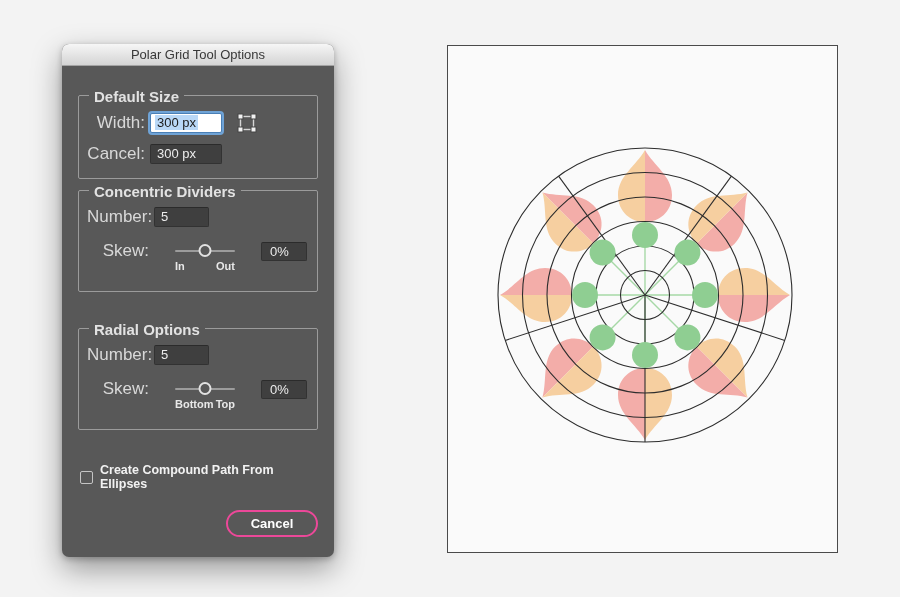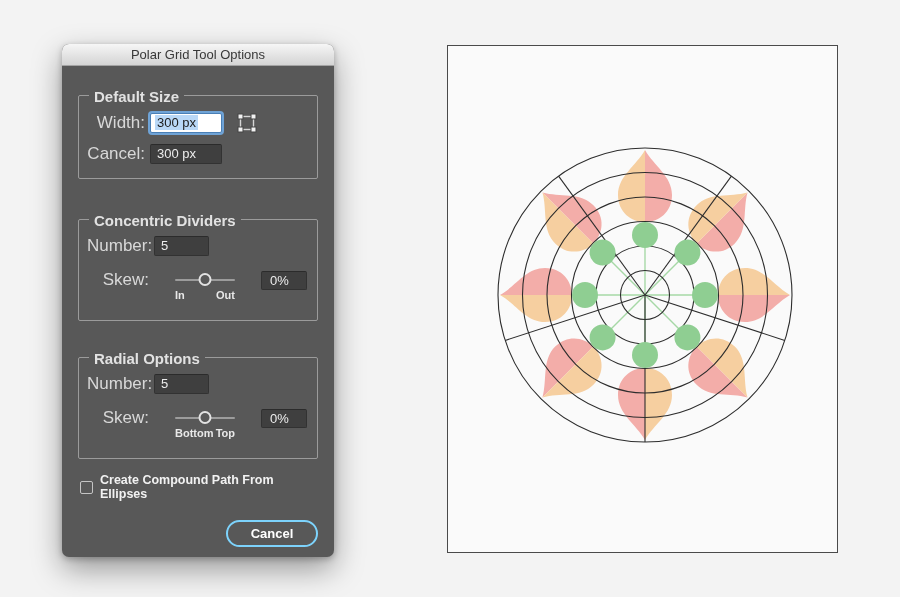--- a/index.html
+++ b/index.html
@@ -23,21 +23,21 @@
     border-bottom:1px solid #a3a3a3;
     color:#383838; font-size:13px; line-height:22px; text-align:center;
   }
   .content { padding:0 16px; }
 
   .fbox {
     position:relative; border:1px solid #9b9b9b; border-radius:2px;
     padding:16px 10px 14px 8px;
   }
   .fbox.m1 { margin-top:29px; }
-  .fbox.m2 { margin-top:40px; }
+  .fbox.m2 { margin-top:11px; }
   .fbox.m3 { margin-top:36px; }
   .legend {
     position:absolute; top:-8px; left:10px; background:#585858;
     padding:0 5px; font-size:15px; font-weight:600; color:#e2e2e2;
     white-space:nowrap;
   }
   .row { display:flex; align-items:center; }
   .row + .row { margin-top:10px; }
   .flabel { width:58px; text-align:right; font-size:17px; color:#d8d8d8; flex:none; }
   .flabel.wide { width:62px; }
@@ -68,32 +68,32 @@
     position:absolute; top:0; width:13px; height:13px; border-radius:50%;
     background:#585858; border:2px solid #e2e2e2; transform:translateX(-50%);
   }
   .sub { position:absolute; top:16px; font-size:11px; font-weight:600; color:#e8e8e8;text-align:center; }
   .sub.l { left:0; }
   .sub.r { right:0; }
   .pct { width:46px; flex:none; margin-left:0; padding-left:8px; height:19px; }
 
   
   .chk-row { display:flex; align-items:center; margin-left:2px; }
-  .chk-row.c1 { margin-top:14px; }
+  .chk-row.c1 { margin-top:33px; }
   .chk-row.c2 { margin-top:10px; }
   .chk-box {
     width:13px; height:13px; border:1px solid #c4c4c4; border-radius:2px;
     background:transparent; flex:none;
   }
   .chk-label { margin-left:7px; font-size:12.5px; font-weight:600; color:#f2f2f2; }
 
   
   .btn-row { display:flex; justify-content:flex-end; gap:7px; margin:19px 0 0 0; }
   .btn {
-    height:27px; border-radius:14px; border:2px solid #7dd3fc;
+    height:27px; border-radius:14px; border:2px solid #ec4899;
     background:transparent; color:#ffffff; font-size:13px; font-weight:600;
     font-family:inherit; display:flex; align-items:center; justify-content:center;
   }
   .btn.cancel { width:92px; }
   .btn.ok { width:88px; }
 
   
   .artboard {
     position:absolute; left:447px; top:45px; width:391px; height:508px;
     background:#fafafa; border:1px solid #4a4a4a;

